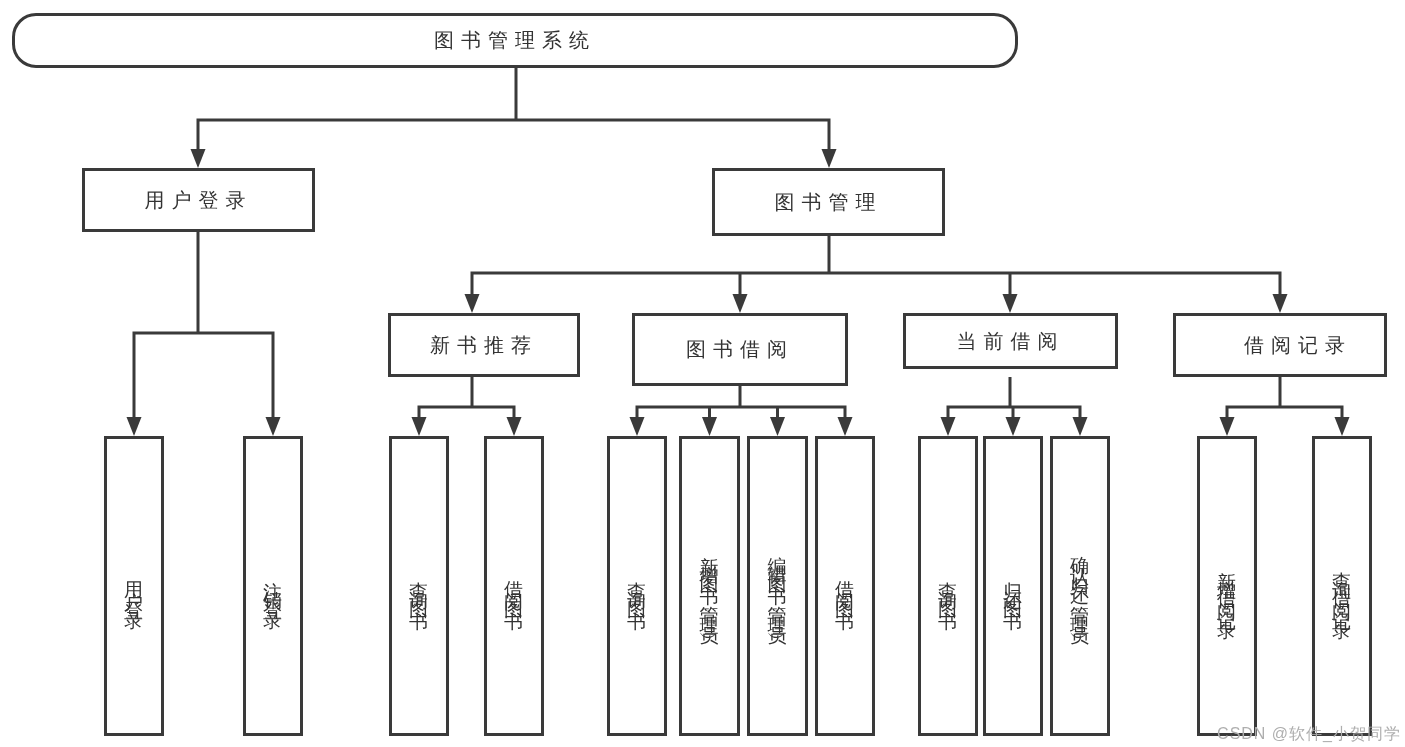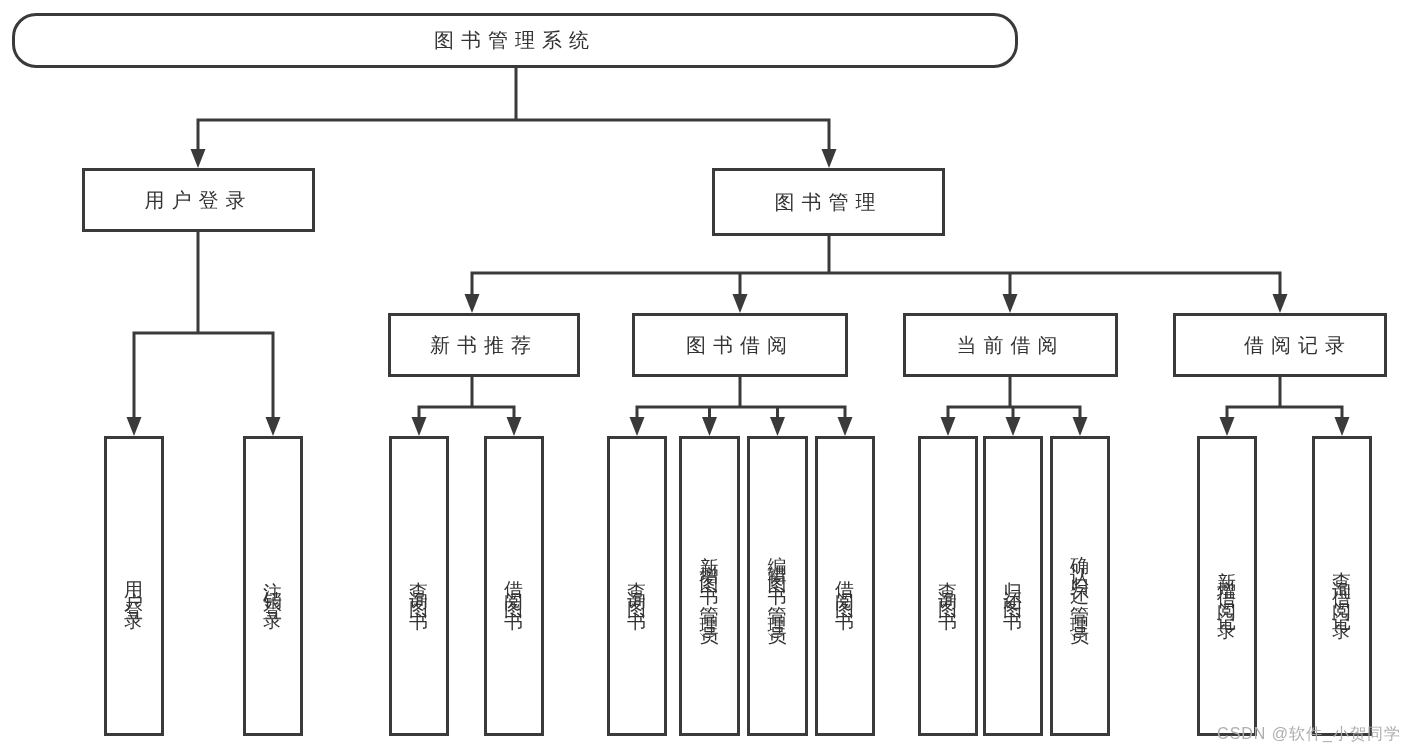--- a/index.html
+++ b/index.html
@@ -37,22 +37,22 @@
     line-height:1;
     padding:4px 0;
   }
   
   #root-box{left:12px;top:13px;width:1006px;height:55px;border-radius:24px;}
   
   #user-login{left:82px;top:168px;width:233px;height:64px;}
   #book-mgmt{left:712px;top:168px;width:233px;height:68px;}
   
   #new-book-rec{left:364px;top:313px;width:192px;height:64px;margin-left:24px;}
-  #book-borrow{left:632px;top:313px;width:216px;height:64px;}
-  #current-borrow{left:903px;top:313px;width:215px;height:64px;}
+  #book-borrow{left:632px;top:313px;width:216px;height:73px;}
+  #current-borrow{left:903px;top:313px;width:215px;height:56px;}
   #borrow-records{left:1173px;top:313px;width:214px;height:64px;padding-left:36px;}
   
   .leaf{top:436px;height:300px;width:60px;}
   #leaf-login{left:104px;}
   #leaf-logout{left:243px;}
   #rec-query{left:389px;}
   #rec-borrow{left:484px;}
   #bb-query{left:607px;}
   #bb-add{left:679px;width:61px;}
   #bb-edit{left:747px;width:61px;}

